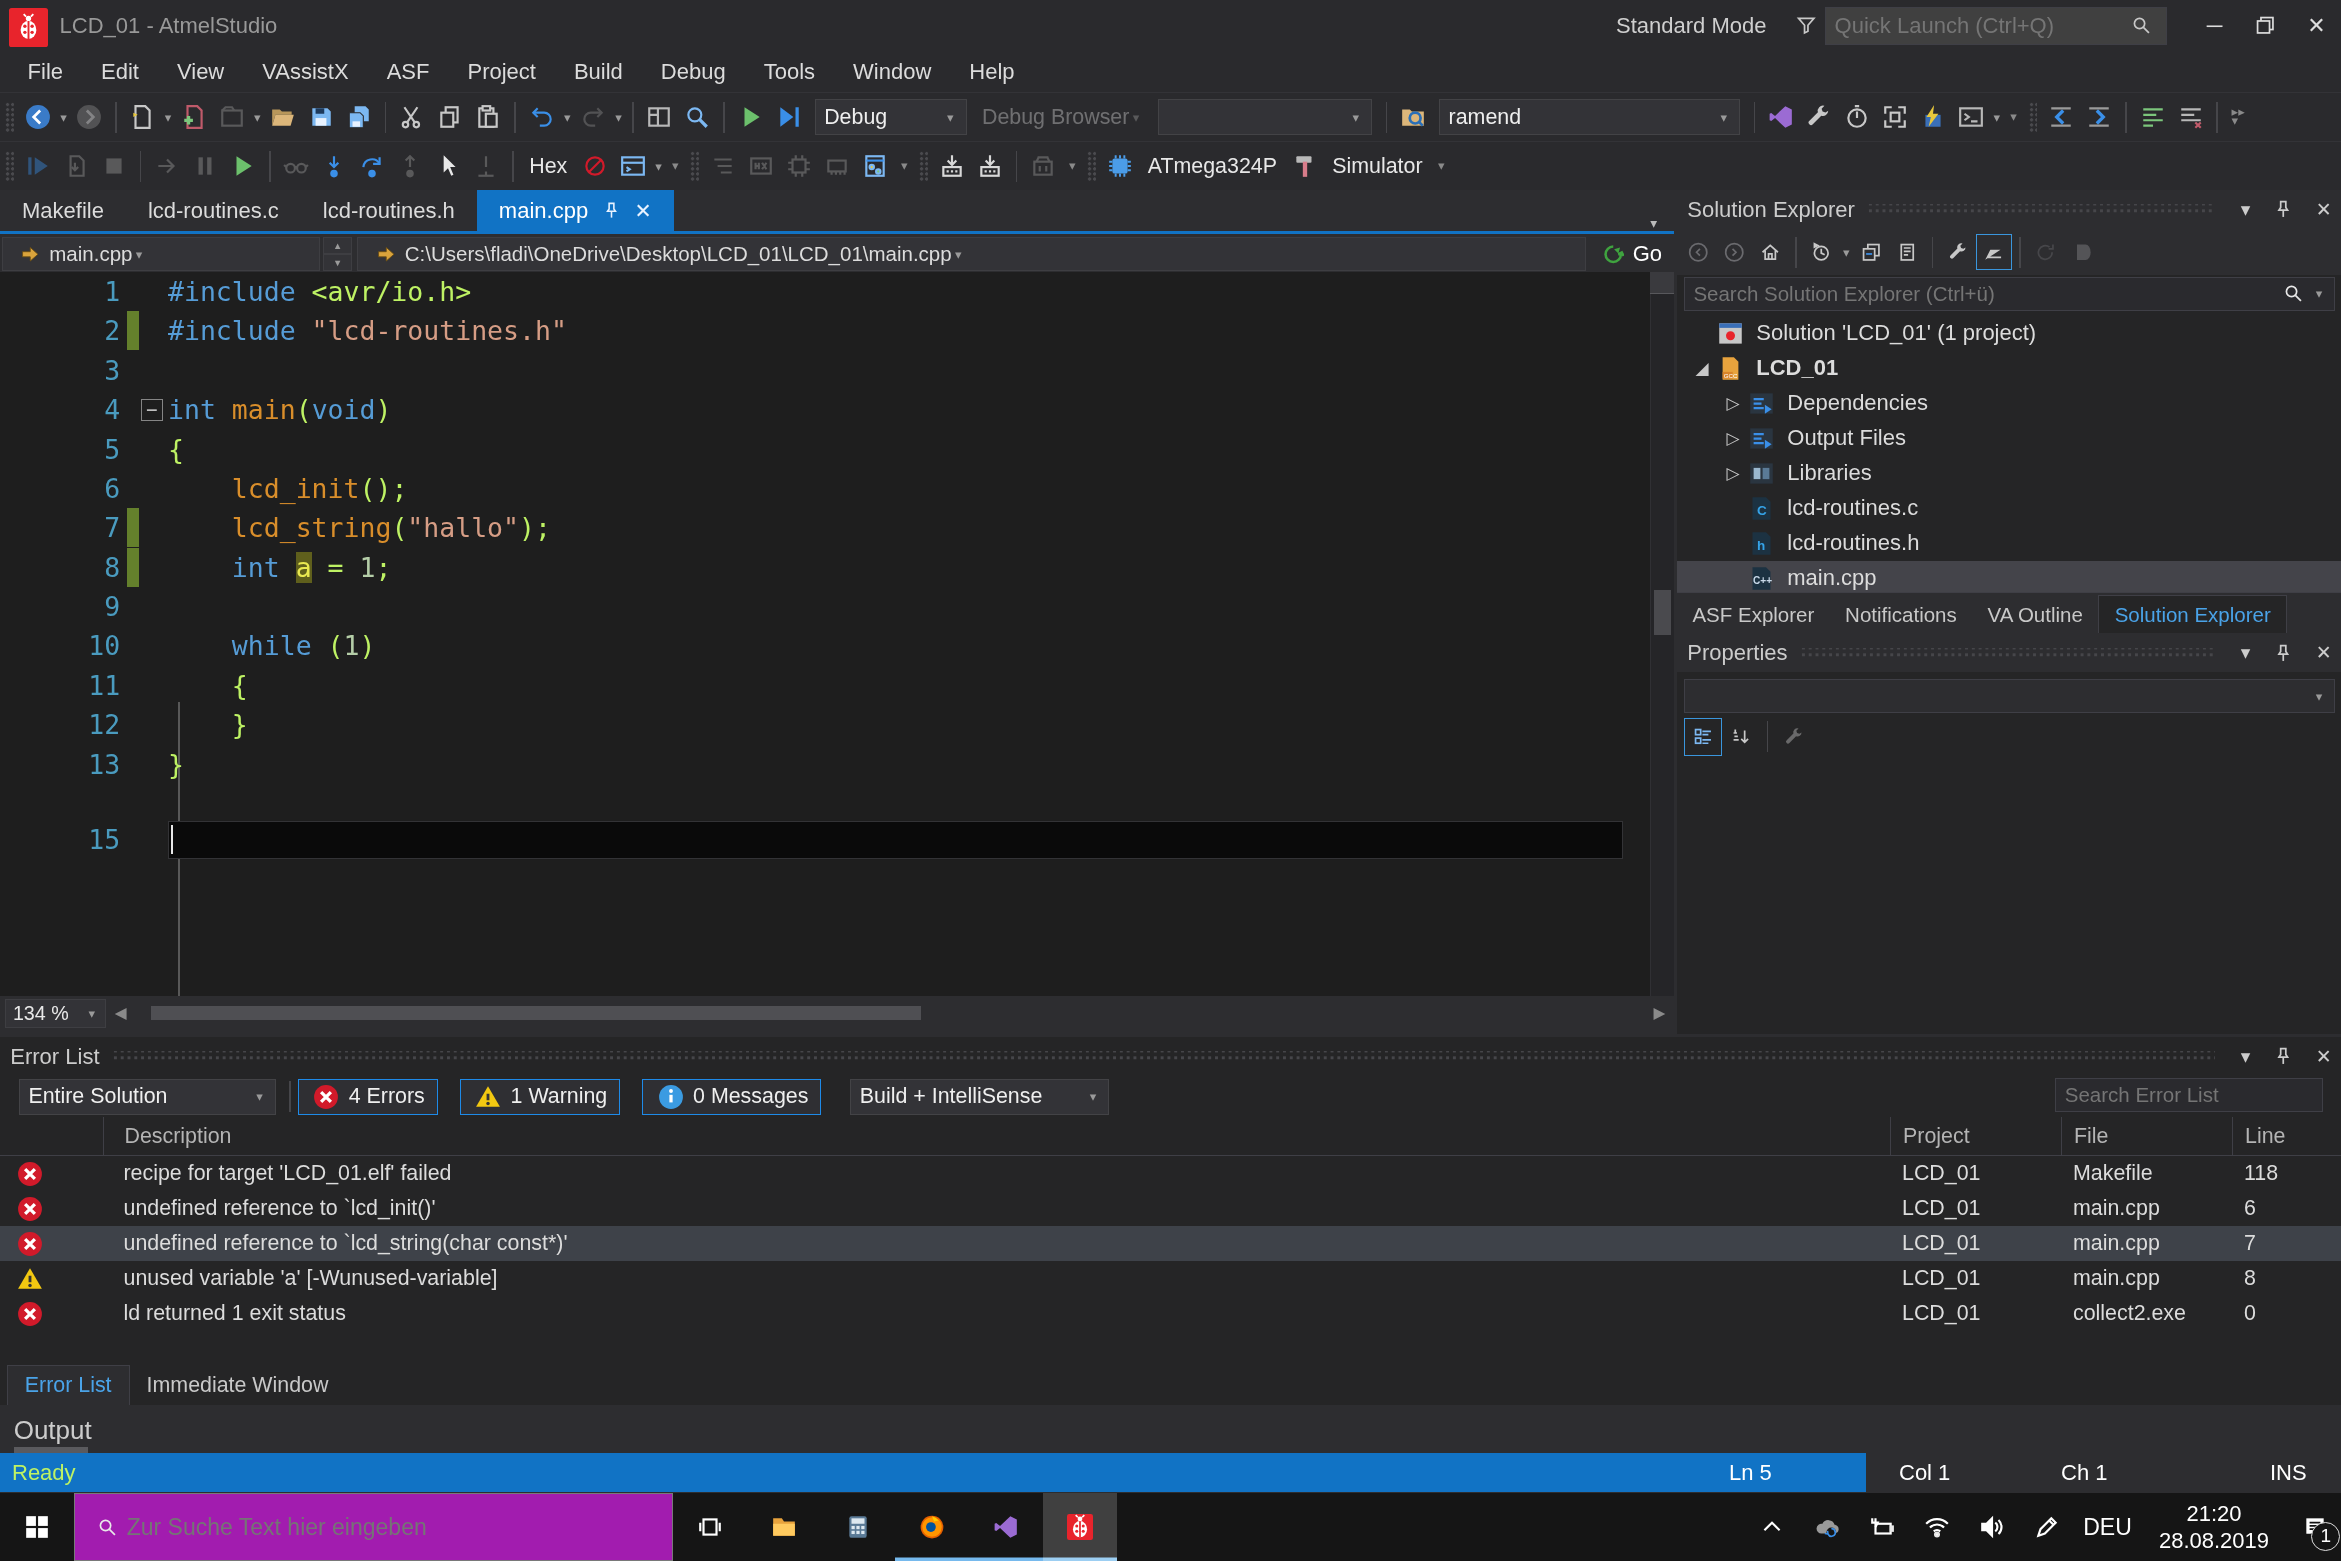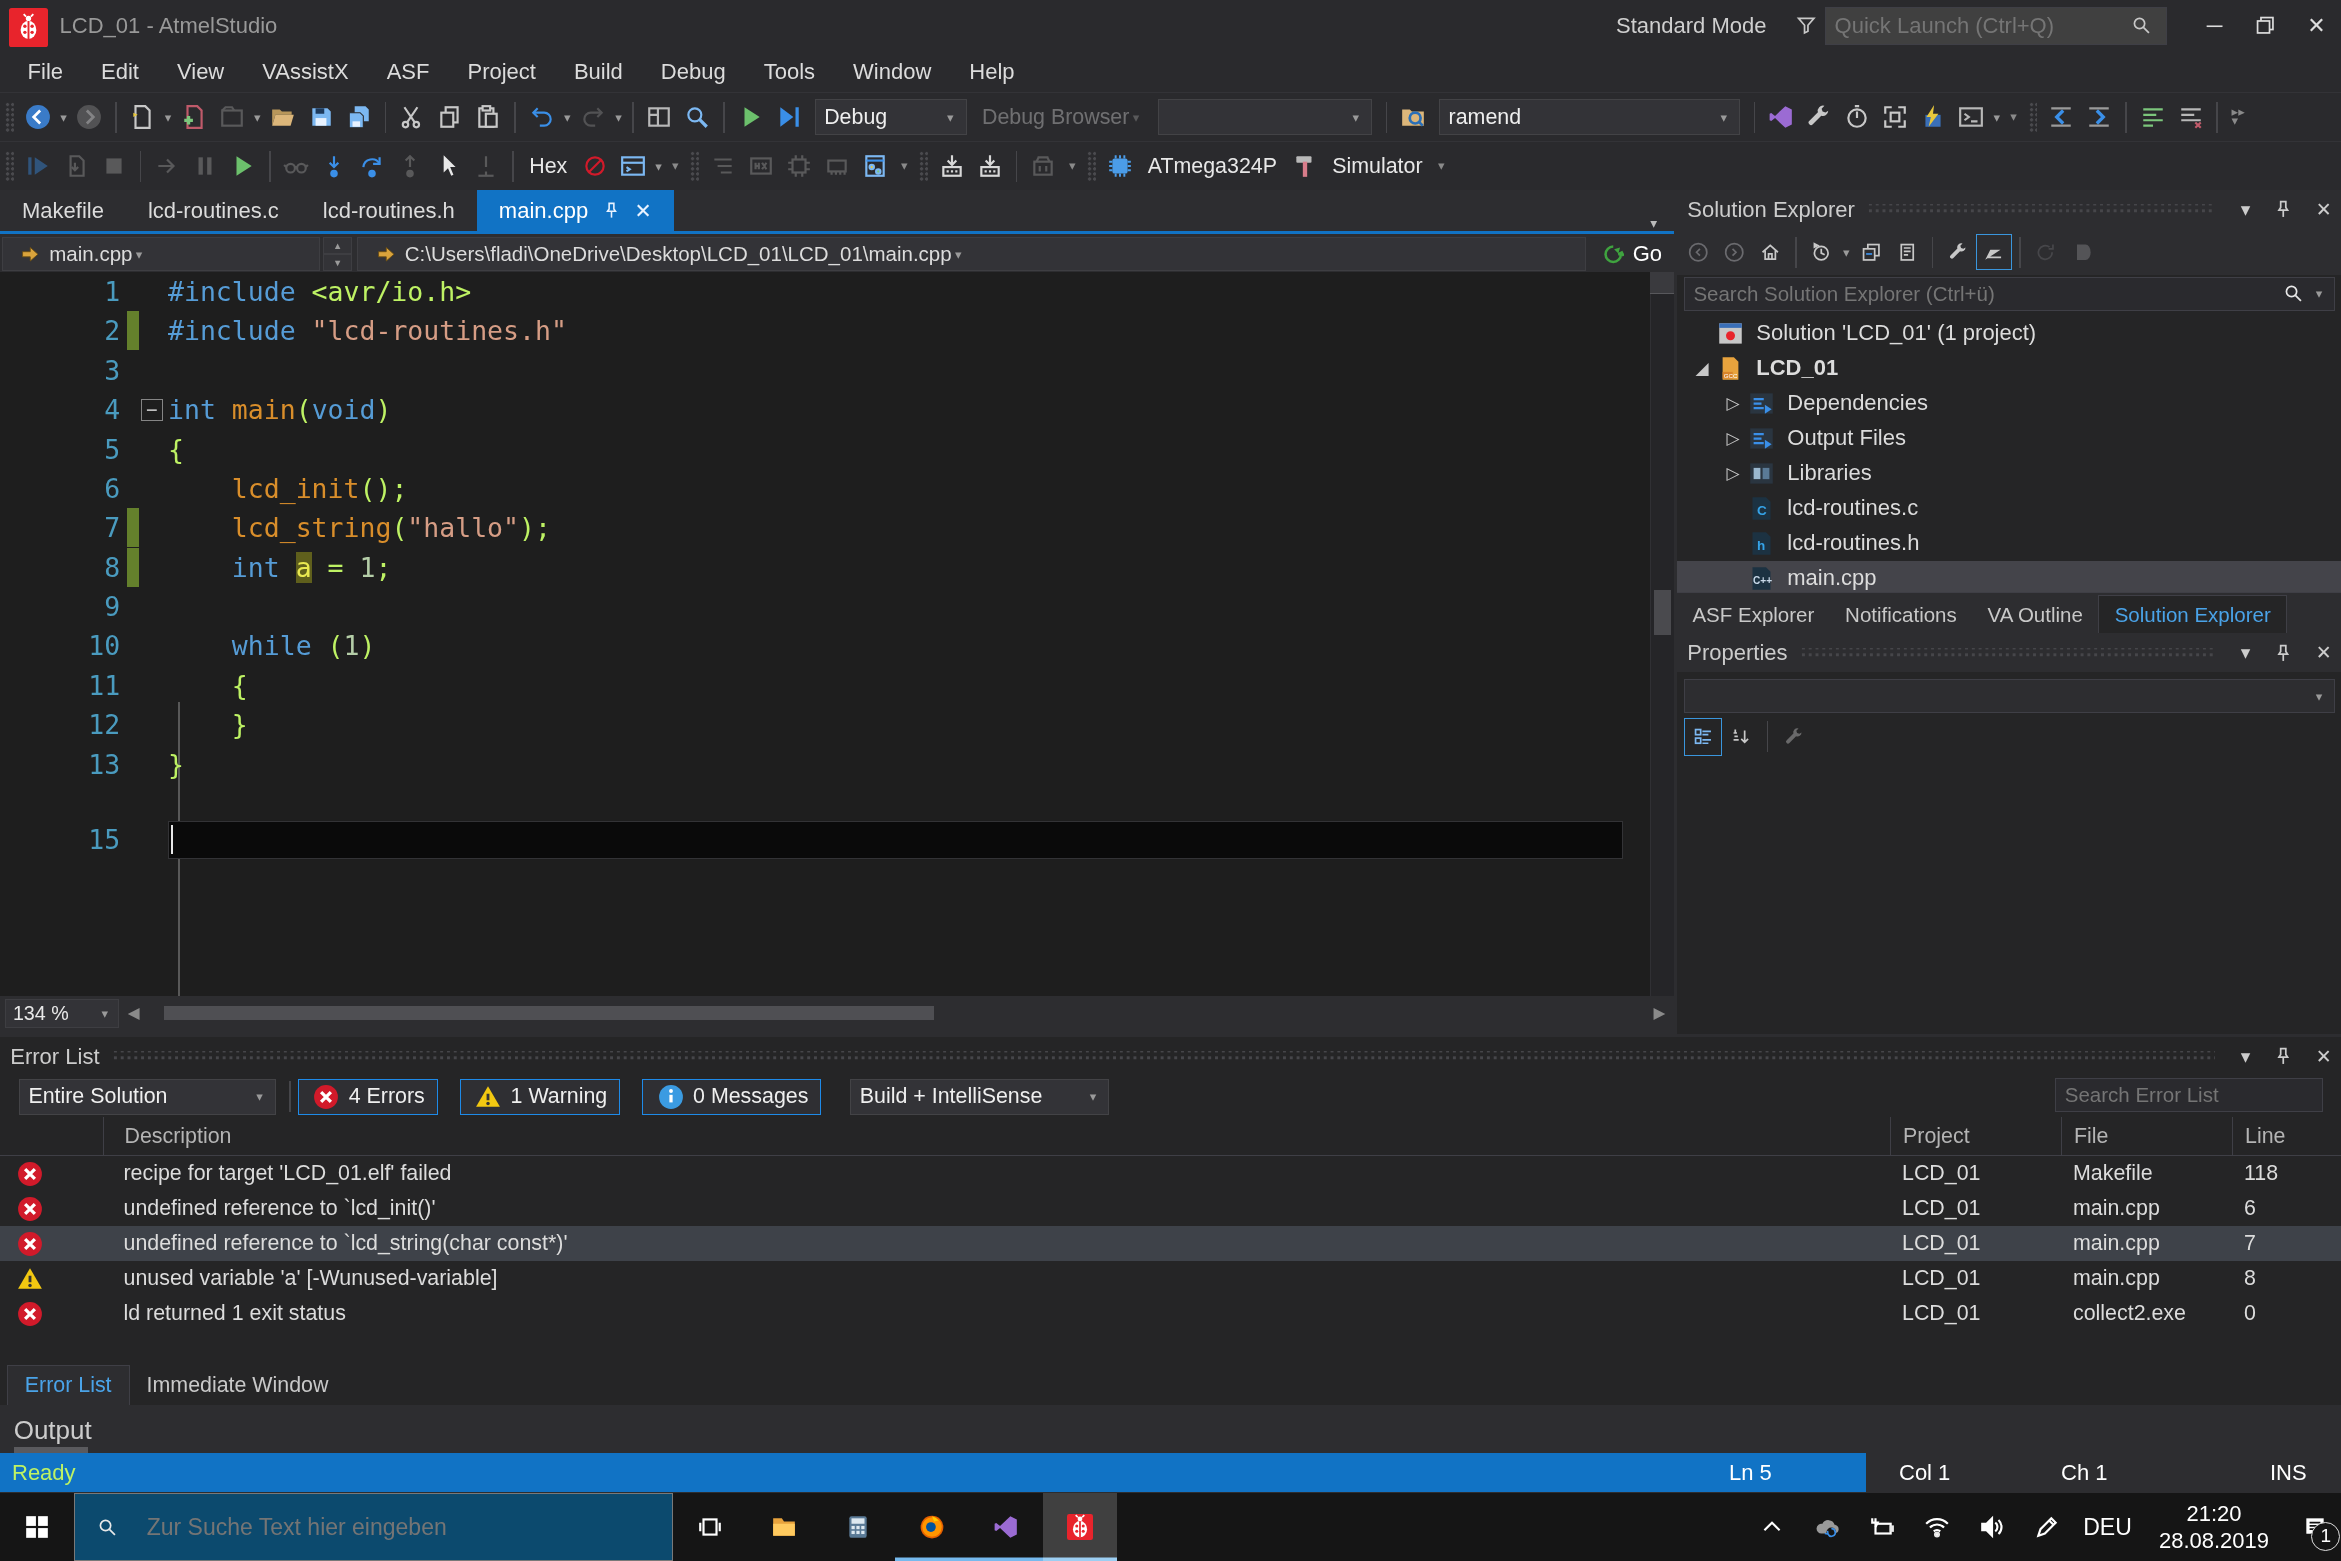--- a/index.html
+++ b/index.html
@@ -74,21 +74,21 @@
     width:1455px; }
   .kw{color:#569CD6;} .fn{color:#D98E2B;} .str{color:#D69D85;} .num{color:#B5CEA8;} .pl{color:#bef264;}
   .hl{ background:#5F5F1C; color:#E8E850; }
   #foldguide { position:absolute; left:178px; top:430px; width:1.7px; height:336px; background:#585858;}
   .caret { width:2.6px; height:29px; background:#E8E8E8; margin-left:1.7px;}
   #vscroll { position:absolute; left:1650px; top:0; width:24px; height:724px; background:#252528; border-left:0.9px solid #303034;}
   #vsplit { position:absolute; left:1650px; top:0; width:24px; height:22px; background:#3A3A3E;
     border-bottom:1.7px solid #58585C;}
   #vthumb { position:absolute; left:1654px; top:318px; width:17px; height:45px; background:#4A4A4E; }
   #editorbottom { left:0; top:996px; width:1674px; height:34px; background:#2D2D30; display:flex; align-items:center;}
-  #zoombox { width:114px; height:29px; margin-left:5.1px; background:#333337; border:0.9px solid #3E3E42;
+  #zoombox { width:101px; height:29px; margin-left:5.1px; background:#333337; border:0.9px solid #3E3E42;
     display:flex; align-items:center; padding:0 6.8px; color:#E8E8E8; font-size:19.7px;}
   .harr { color:#8A8A8A; font-size:15.4px; margin:0 8.6px; }
   #htrack { flex:1; height:17px; background:#2D2D30; position:relative;}
   #hthumb { position:absolute; left:15.4px; top:1.7px; width:770px; height:13.7px; background:#4F4F53; }
   
   #rightcol { left:1674px; top:190px; width:668px; height:844px; background:#252526; border-left:3.4px solid #2D2D30;
     display:flex; flex-direction:column; }
   .pnl-hdr { height:39px; display:flex; align-items:center; background:#2D2D30; padding:0 10.3px; flex:0 0 auto;}
   .pnl-title { font-size:22px; color:#CCCCCC; white-space:nowrap; }
   .pnl-dots { flex:1; height:10.3px; margin:0 12px;
@@ -144,22 +144,22 @@
   #outtick { position:absolute; left:13.7px; top:1447px; width:74px; height:6.8px; background:#5A5A5E;}
   #statusbar { left:0; top:1453px; width:1866px; height:39px; background:var(--accent); color:#bef264; font-size:22px;
     display:flex; align-items:center;}
   #sb-ready { margin-left:12px; }
   .sb-item { position:absolute; top:1453px; height:39px; display:flex; align-items:center; color:#FFF; font-size:22px;}
   
   #taskbar { left:0; top:1493px; width:2342px; height:68px; background:#151515; display:flex; align-items:center;}
   .tb-btn { width:74px; height:68px; display:flex; align-items:center; justify-content:center; }
   .tb-btn.running { box-shadow:inset 0 -3.4px 0 #76B9ED; }
   .tb-btn.activeapp { background:#404040; box-shadow:inset 0 -3.4px 0 #9CCEF2;}
-  #tb-search { width:599px; height:68px; background:#0c4a6e; border:1.7px solid #797979; display:flex; align-items:center;
-    padding:0 13.7px;gap:20px;}
+  #tb-search { width:599px; height:68px; background:#a21caf; border:1.7px solid #797979; display:flex; align-items:center;
+    padding:0 13.7px;}
   #tb-search input { flex:1; background:transparent; border:none; outline:none; color:#C8C8C8; font-size:23px;
     font-family:"Liberation Sans",sans-serif; }
   #tray { margin-left:auto; display:flex; align-items:center; height:68px;}
   .tray-i { width:55px; height:68px; display:flex; align-items:center; justify-content:center; color:#E8E8E8;}
   #tb-lang { font-size:23px; color:#FFF; width:67px; text-align:center;}
   #tb-clock { width:146px; text-align:center; color:#FFF; font-size:22px; line-height:27px;}
   #tb-note { position:relative; }
   .badge { position:absolute; right:1.7px; bottom:10.3px; width:29px; height:29px; border:1.7px solid #DDD; border-radius:50%;
     color:#FFF; font-size:19px; display:flex; align-items:center; justify-content:center; background:#151515;}
 </style>

